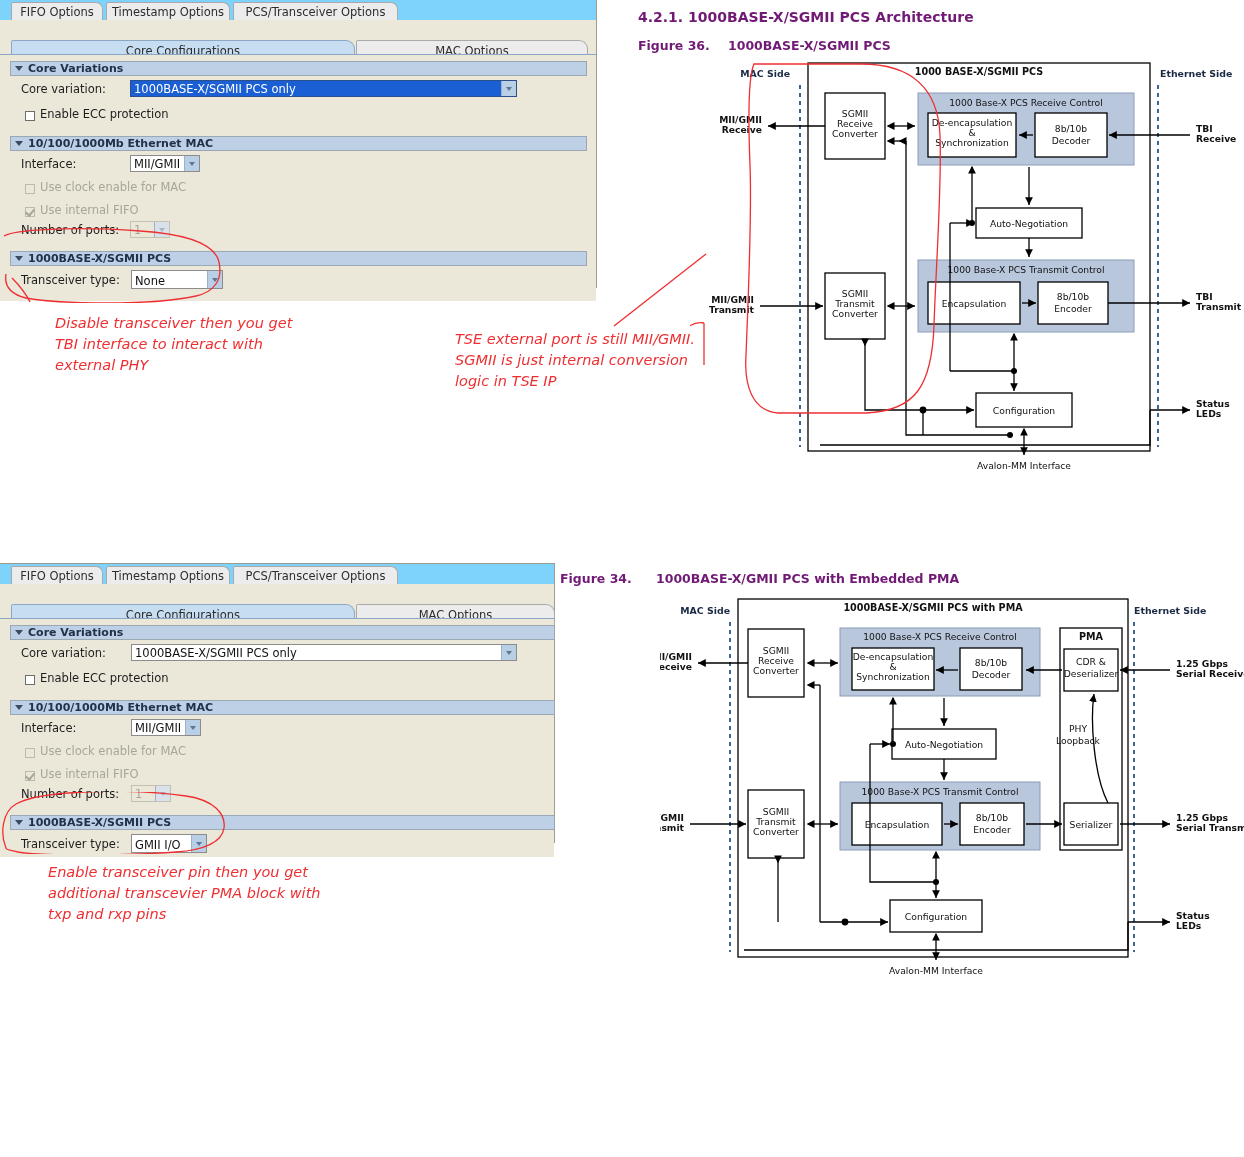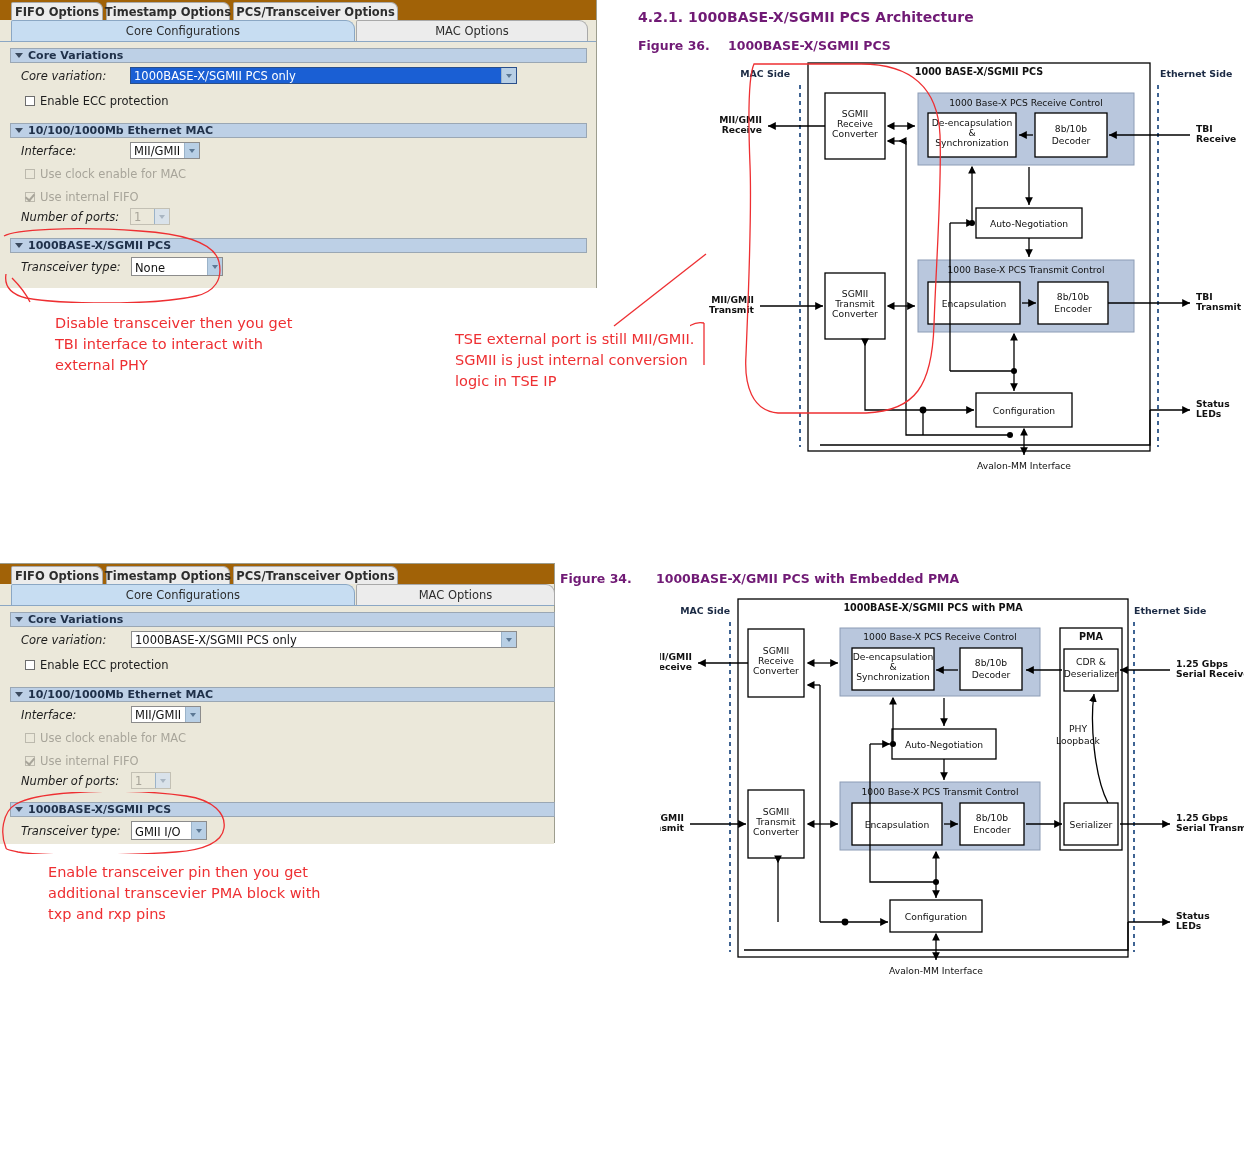--- a/index.html
+++ b/index.html
@@ -2,66 +2,66 @@
 <html><head>
 <meta charset="utf-8">
 <style>
   html,body{margin:0;padding:0;background:#fff;}
   body{width:1244px;height:1157px;position:relative;
        font-family:"DejaVu Sans",sans-serif;overflow:hidden;}
   .abs{position:absolute;}
 
   
   .dlg{position:absolute;background:#ebe8da;border:1px solid #9d9d8e;box-sizing:border-box;}
-  .tabstrip{position:relative;height:20px;background:#a16207;font-weight:bold;}
+  .tabstrip{position:relative;height:20px;background:#7dd3fc;}
   .tab{position:absolute;top:2px;height:18px;background:#ececec;border:1px solid #a9a9a9;
        border-bottom:none;border-radius:2px 7px 0 0;box-sizing:border-box;
        font-size:11.5px;color:#2d2d2d;display:flex;align-items:center;
        justify-content:center;padding:0 8px;white-space:nowrap;}
-  .tabrow2{position:relative;height:21px;}
+  .tabrow2{position:relative;height:14px;margin-top:20px;}
   .tab2{position:absolute;top:0;height:21px;box-sizing:border-box;
         border:1px solid #8ba7c4;border-bottom:none;border-radius:2px 9px 0 0;
         font-size:11.5px;color:#2d2d2d;display:flex;align-items:center;
         justify-content:center;white-space:nowrap;}
   .tab2.active{background:#c7ddf2;}
   .tab2.inactive{background:#ececec;border-color:#a9a9a9;}
   .panel{position:relative;background:#ebe8da;border-top:1px solid #8ba7c4;}
 
   .sect{position:absolute;height:15px;left:10px;background:#bdd0e6;
         border:1px solid #9aa7b4;box-sizing:border-box;display:flex;align-items:center;
         font-size:11px;font-weight:bold;color:#20314a;}
   .sect .tri{width:0;height:0;border-left:4px solid transparent;border-right:4px solid transparent;
              border-top:5px solid #3b4a5e;margin:0 5px 0 4px;}
 
-  .lbl{position:absolute;font-size:11.5px;color:#1d1d1d;white-space:nowrap;font-style:italic;}
+  .lbl{position:absolute;font-size:11.5px;color:#1d1d1d;white-space:nowrap;}
 
   .combo{position:absolute;box-sizing:border-box;border:1px solid #8c8c8c;
          background:#fff;display:flex;align-items:flex-end;font-size:11.5px;color:#111;}
   .combo .txt{flex:1;padding-left:3px;white-space:nowrap;overflow:hidden;}
   .combo .arw{width:14px;height:100%;background:#b8cfe5;border-left:1px solid #9bb3c9;
               display:flex;align-items:center;justify-content:center;}
   .combo .arw:after{content:"";width:0;height:0;border-left:3.5px solid transparent;
               border-right:3.5px solid transparent;border-top:4px solid #5c7894;}
   .combo.sel{background:#1a5fd4;border-color:#2a4f8a;}
   .combo.sel .txt{color:#fff;}
   .combo.dim{background:#ebe8da;border-color:#c3c0b4;}
   .combo.dim .txt{color:#a8a59a;}
   .combo.dim .arw{background:#d9e2ea;}
   .combo.dim .arw:after{border-top-color:#a9b6c2;}
 
-  .cbrow{position:absolute;display:flex;align-items:center;font-size:11.5px;color:#1d1d1d;}
+  .cbrow{position:absolute;display:flex;align-items:flex-end;font-size:11.5px;color:#1d1d1d;}
   .cbrow.dim{color:#a8a59a;}
   .cbox{width:10px;height:10px;border:1px solid #6d6d6d;background:#fff;margin-right:5px;
         box-sizing:border-box;position:relative;flex:none;}
   .cbrow.dim .cbox{border-color:#bcb9ad;background:#ebe8da;}
   .cbox.checked:after{content:"";position:absolute;left:1px;top:-1px;width:4px;height:7px;
         border-right:2px solid #a8a59a;border-bottom:2px solid #a8a59a;transform:rotate(40deg);}
 
   
-  .note{position:absolute;color:#ee2f32;font-size:14.5px;line-height:21px;white-space:pre;}
+  .note{position:absolute;color:#ee2f32;font-size:14.5px;line-height:21px;white-space:pre;font-style:italic;}
   .doctitle{position:absolute;color:#701a75;font-weight:bold;white-space:nowrap;}
 
   
   .dia{position:absolute;}
   .dia svg{display:block;}
   .bx{fill:#fff;stroke:#000;stroke-width:1.3;}
   .bxsh{fill:#b9c7dd;stroke:#8c9cb5;stroke-width:1;}
   .ln{stroke:#000;stroke-width:1.3;fill:none;}
   .dash{stroke:#3f6493;stroke-width:2;stroke-dasharray:4 4;fill:none;}
   .red{stroke:#ee2f32;stroke-width:1.3;fill:none;}

